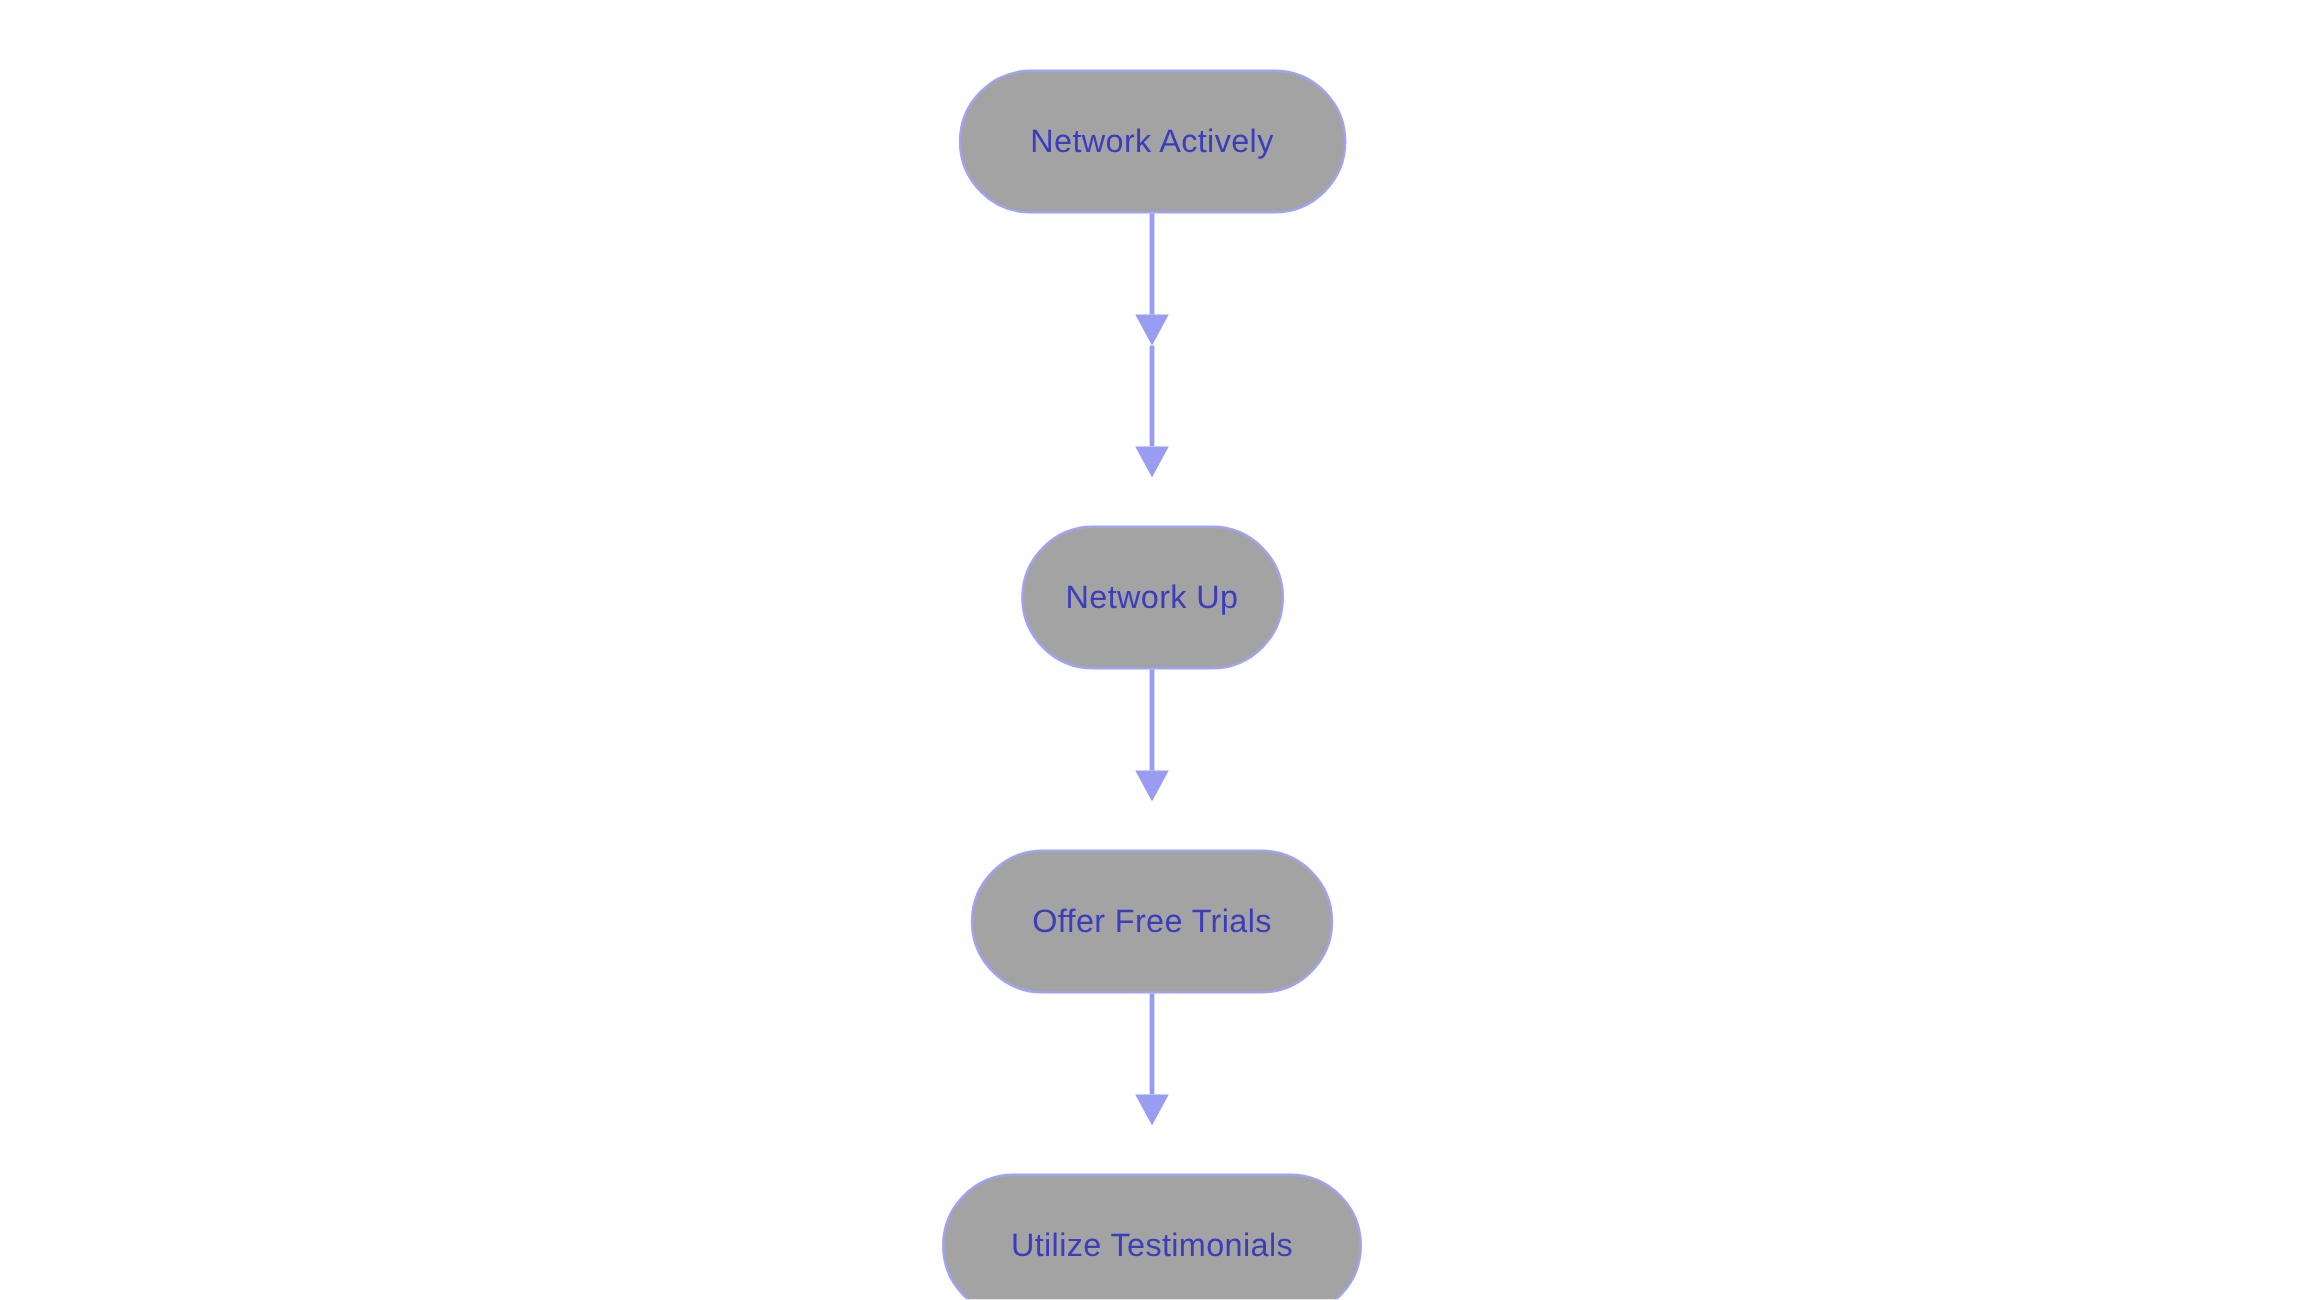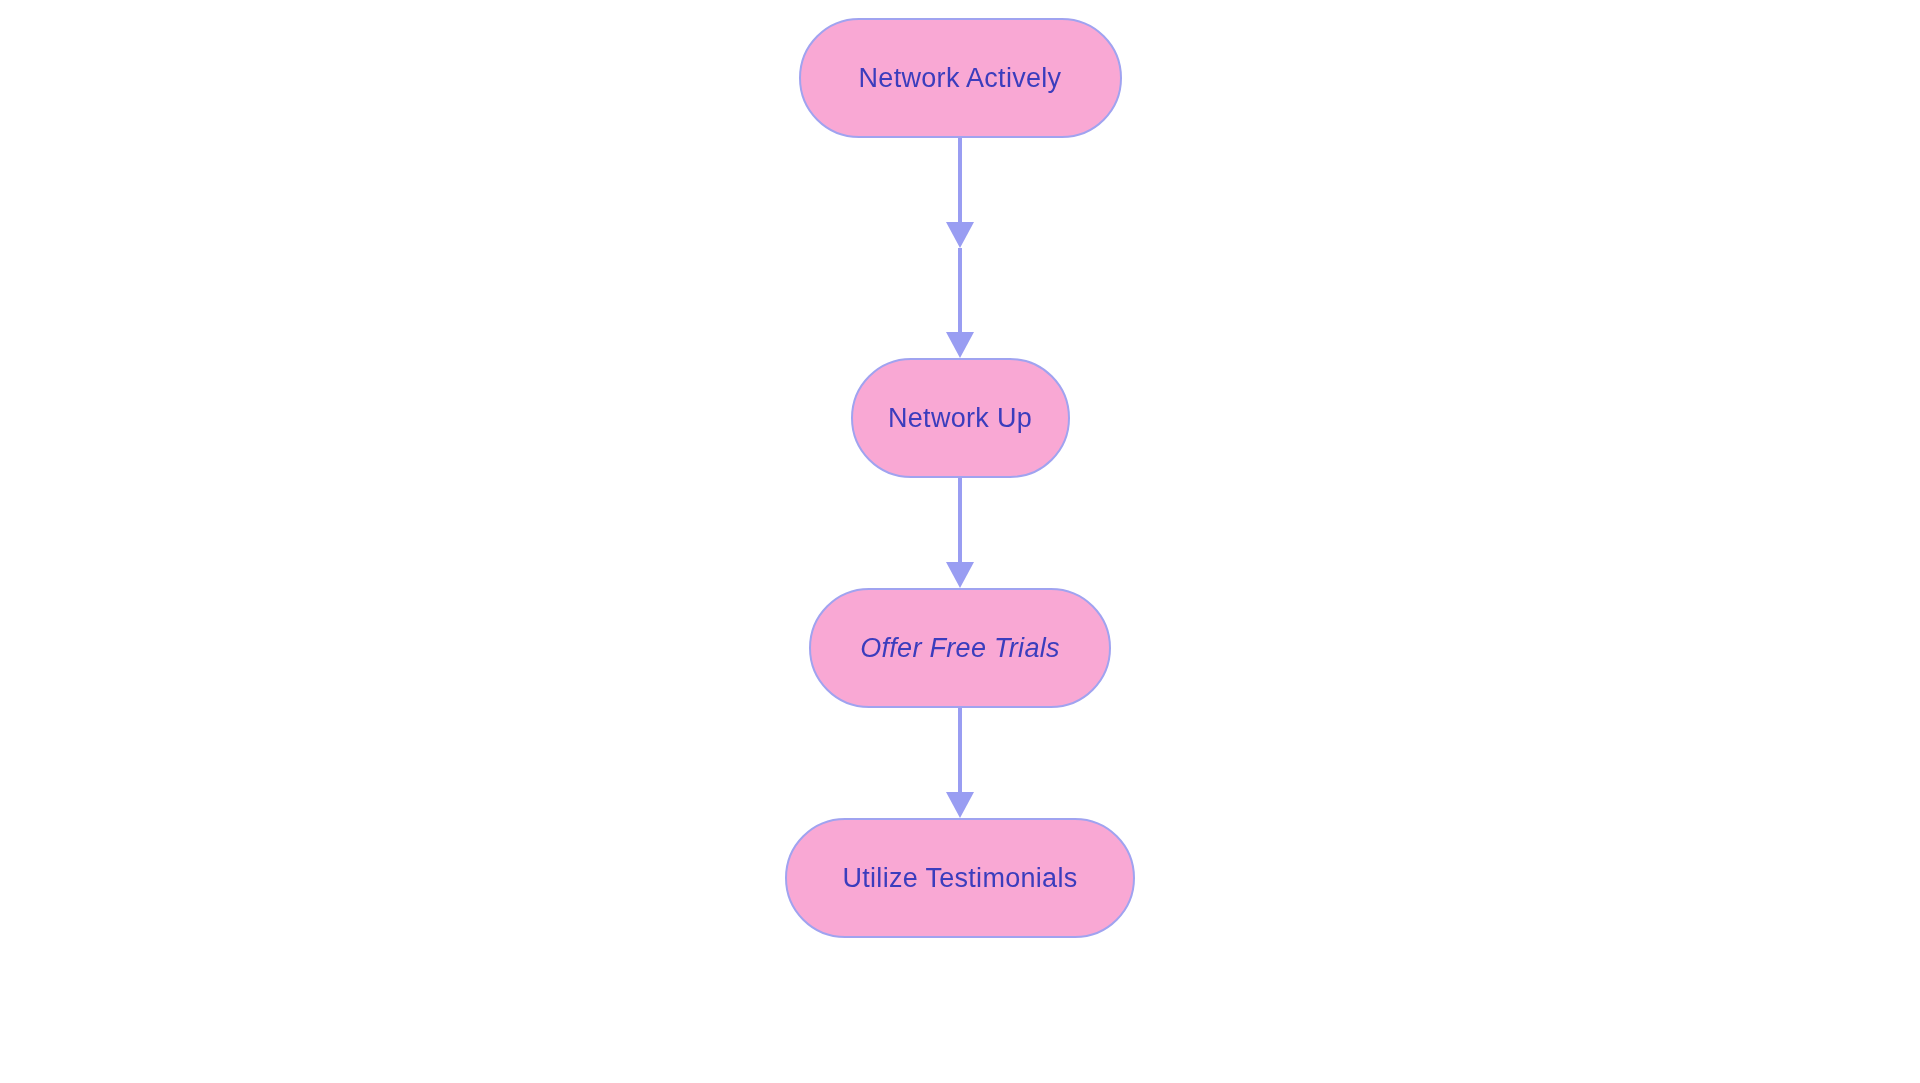--- a/index.html
+++ b/index.html
@@ -16,36 +16,37 @@
     display: flex;
     flex-direction: column;
     align-items: center;
     padding-top: 18px;
     box-sizing: border-box;
     overflow: hidden;
   }
   .node {
     height: 120px;
     border-radius: 60px;
-    background: #f9a8d4;
+    background: #a3a3a3;
     border: 2px solid #a0a3f0;
     color: #3b3dbd;
     font-size: 27px;
     letter-spacing: 0.3px;
     display: flex;
     align-items: center;
     justify-content: center;
     box-sizing: border-box;
     flex: 0 0 auto;
     white-space: nowrap;
+    margin-top: 40px;
   }
   .n1 { width: 323px; }
   .n2 { width: 393px; }
   .n3 { width: 219px; }
-  .n4 { width: 302px; font-style: italic; }
+  .n4 { width: 302px; }
   .n5 { width: 350px; }
   .arrow {
     height: 110px;
     flex: 0 0 auto;
     display: flex;
     flex-direction: column;
     align-items: center;
   }
   .arrow .stem {
     width: 4px;

